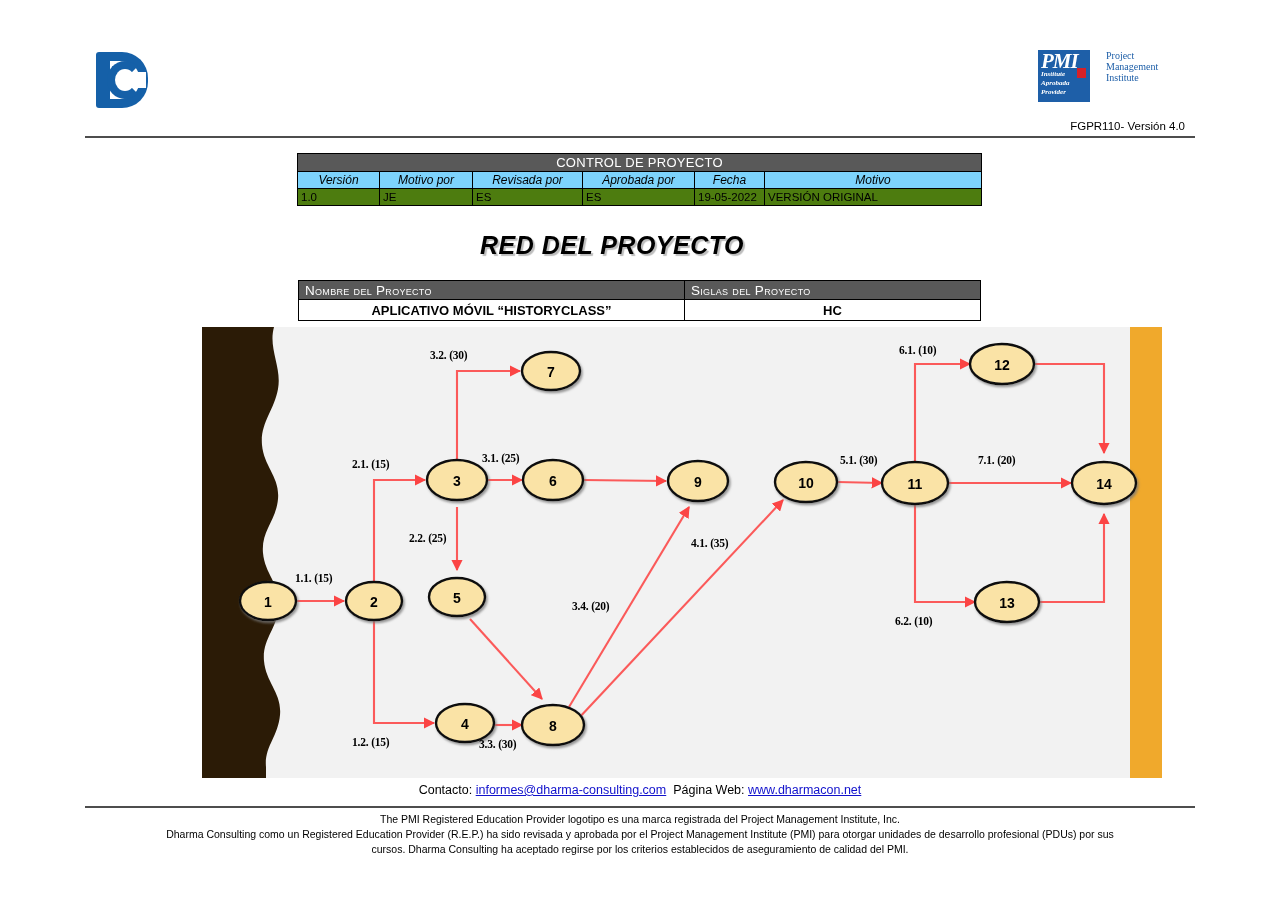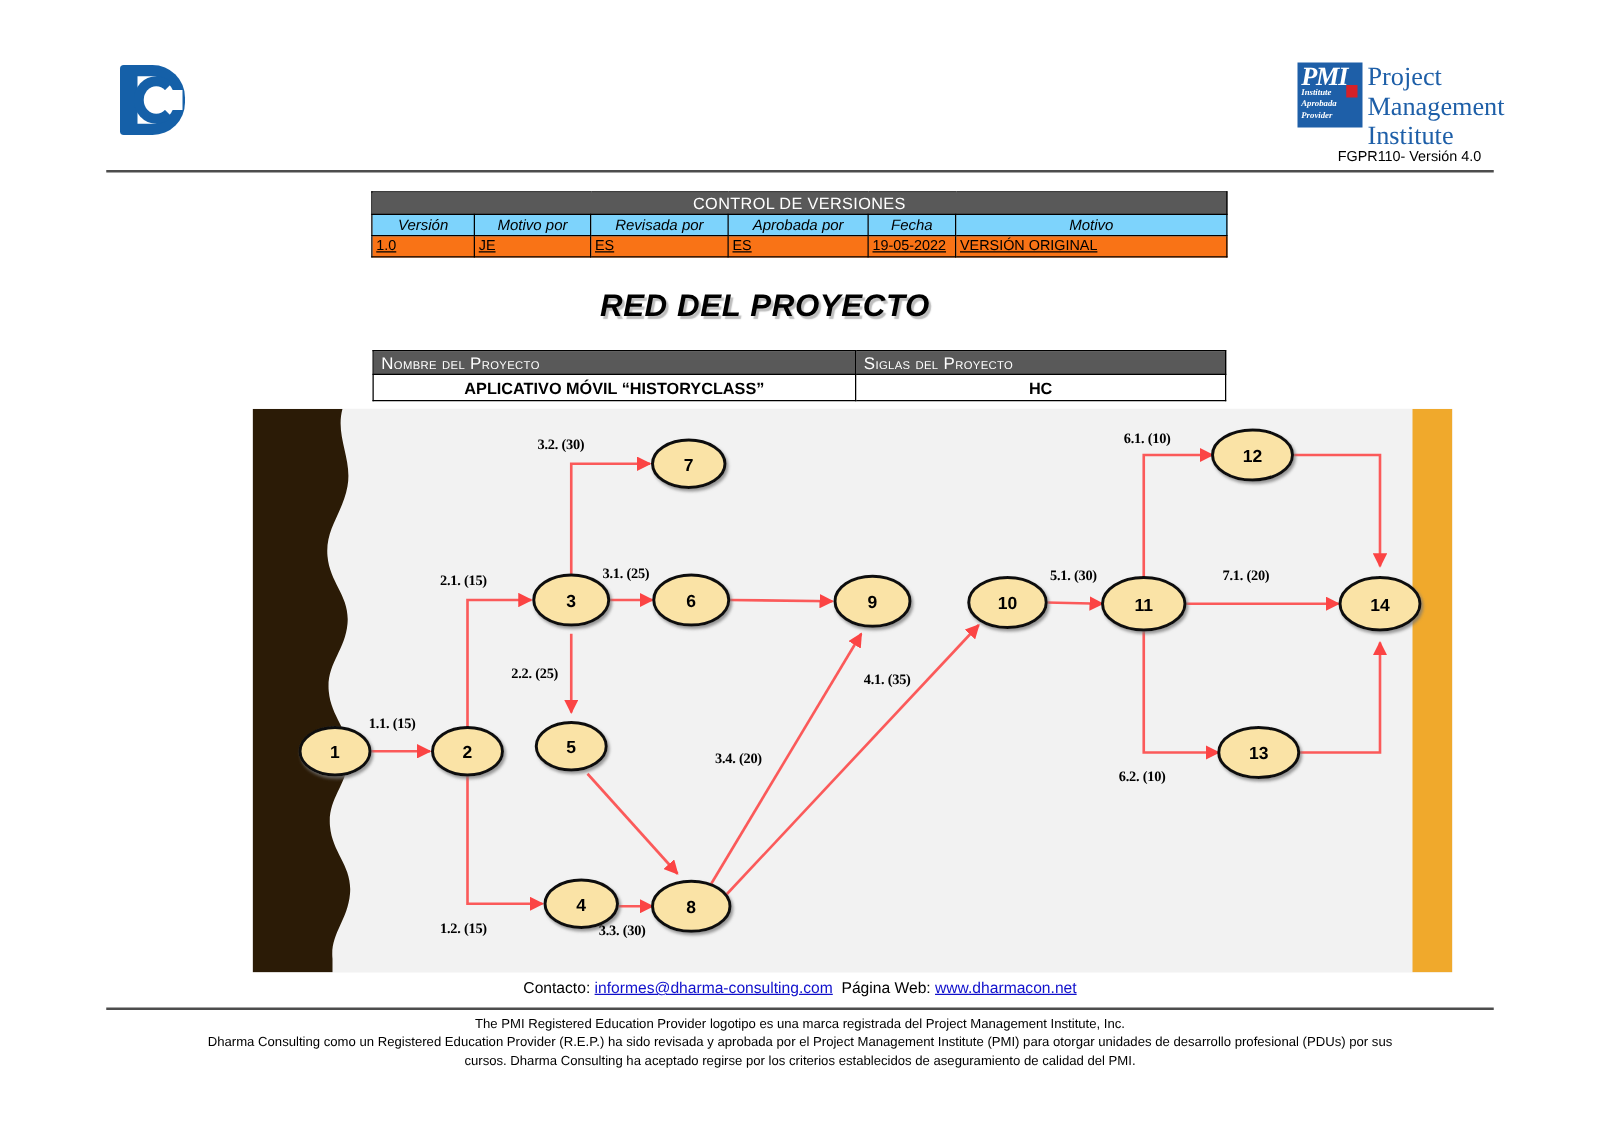--- a/index.html
+++ b/index.html
@@ -123,23 +123,23 @@
     position: absolute;
     left: 3px; top: 20px;
     font-family: "Liberation Serif", serif;
     font-style: italic;
     font-weight: bold;
     font-size: 7px;
     color: #ffffff;
     line-height: 1.32;
   }
   .pmi-name {
-    margin-left: 4px;
+    margin-left: 16px;
     font-family: "Liberation Serif", serif;
-    font-size: 21px;
+    font-size: 10px;
     color: #1E5FA8;
     line-height: 1.12;
     white-space: nowrap;
   }
   .doc-code {
     position: absolute;
     right: 95px; top: 120px;
     font-size: 11.5px;
     color: #000;
     white-space: nowrap;
@@ -176,24 +176,23 @@
     letter-spacing: 0.3px;
     height: 19px;
   }
   .vt-head td {
     background: #7dd3fc;
     text-align: center;
     font-style: italic;
     font-size: 12px;
   }
   .vt-body td {
-    background: #f97316;
+    background: #4d7c0f;
     text-align: left;
     font-size: 11.5px;
-    text-decoration: underline;
   }
 
   
   .main-title {
     position: absolute;
     left: 0; top: 231px;
     width: 1224px;
     text-align: center;
     font-family: "Liberation Sans", sans-serif;
     font-style: italic;
@@ -329,21 +328,21 @@
   <colgroup>
     <col style="width:82px">
       <col style="width:93px">
       <col style="width:110px">
     <col style="width:112px">
       <col style="width:70px">
       <col style="width:217px">
   </colgroup>
   <tbody>
       <tr>
-    <th class="vt-title" colspan="6">CONTROL DE VERSIONES</th>
+    <th class="vt-title" colspan="6">CONTROL DE PROYECTO</th>
   </tr>
   <tr class="vt-head">
     <td>Versión</td>
     <td>Motivo por</td>
     <td>Revisada por</td>
     <td>Aprobada por</td>
     <td>Fecha</td>
     <td>Motivo</td>
   </tr>
   <tr class="vt-body">

